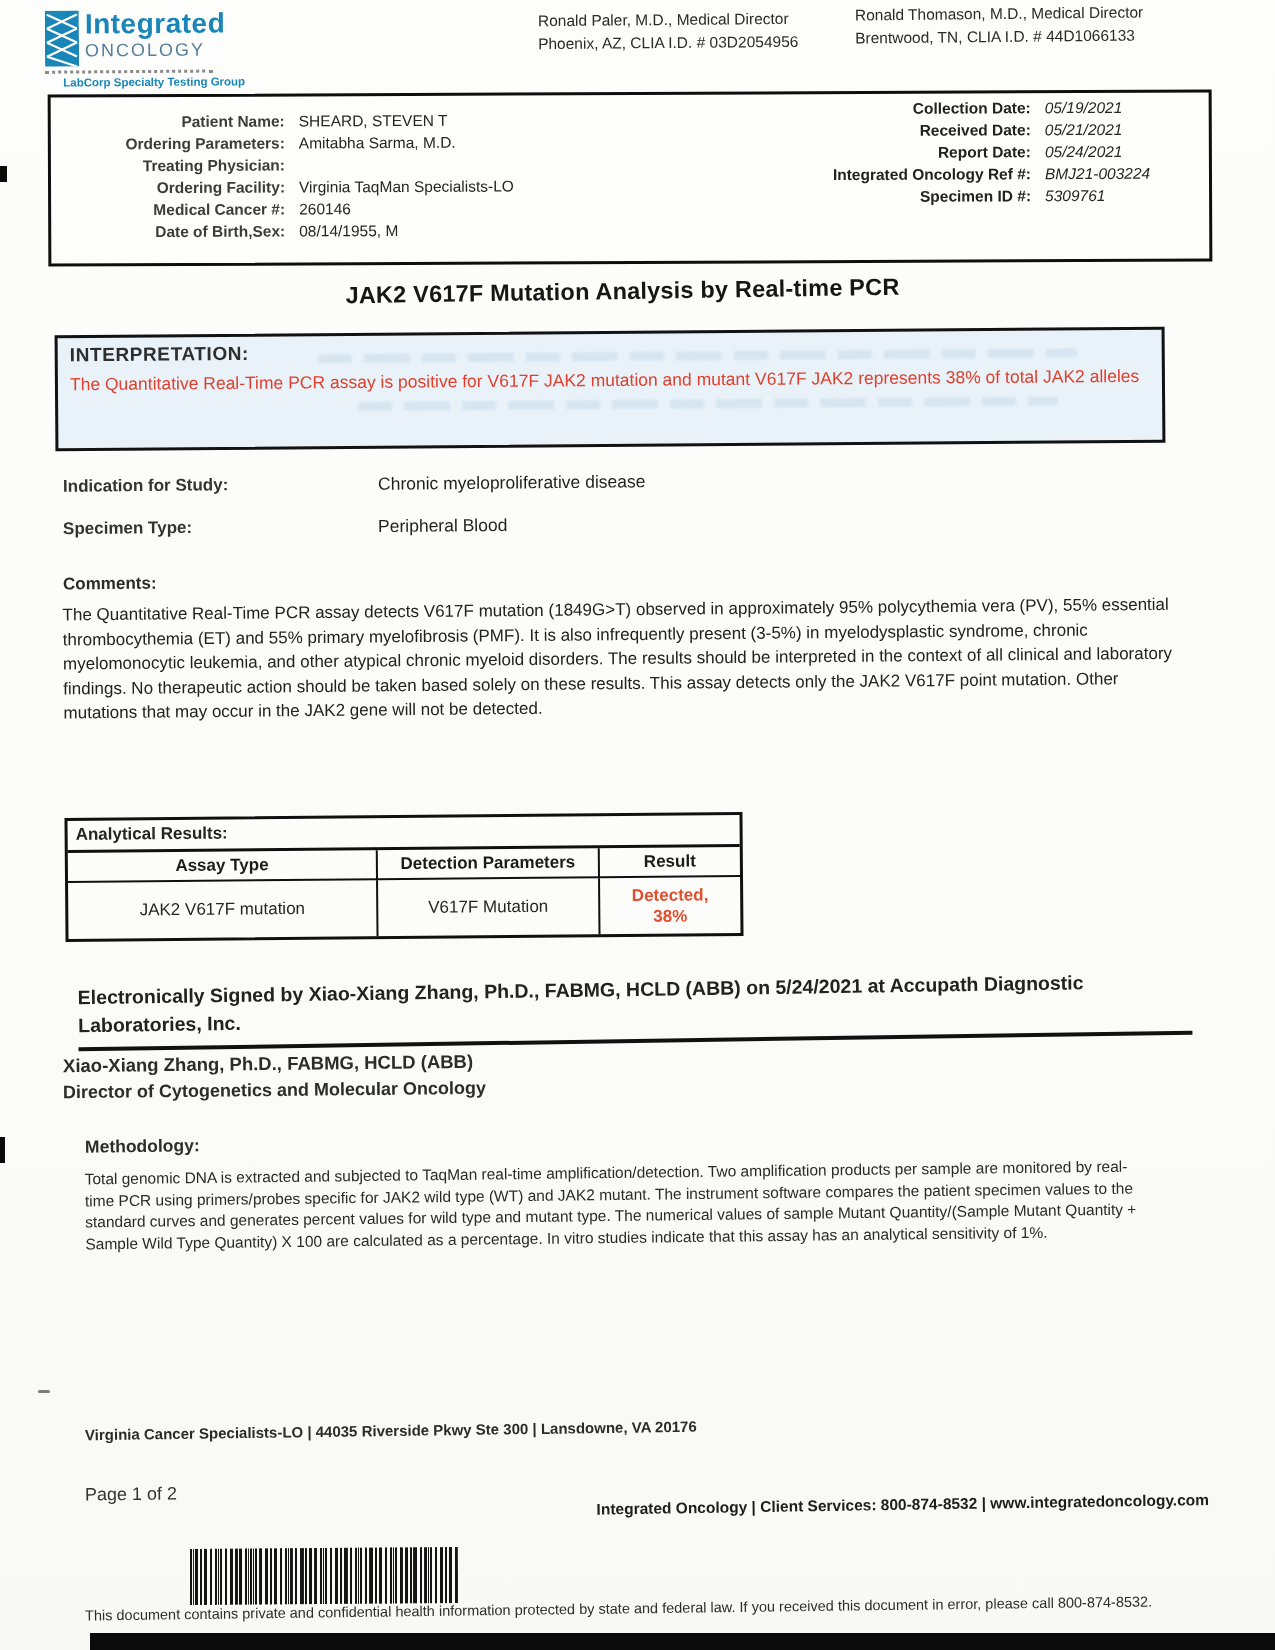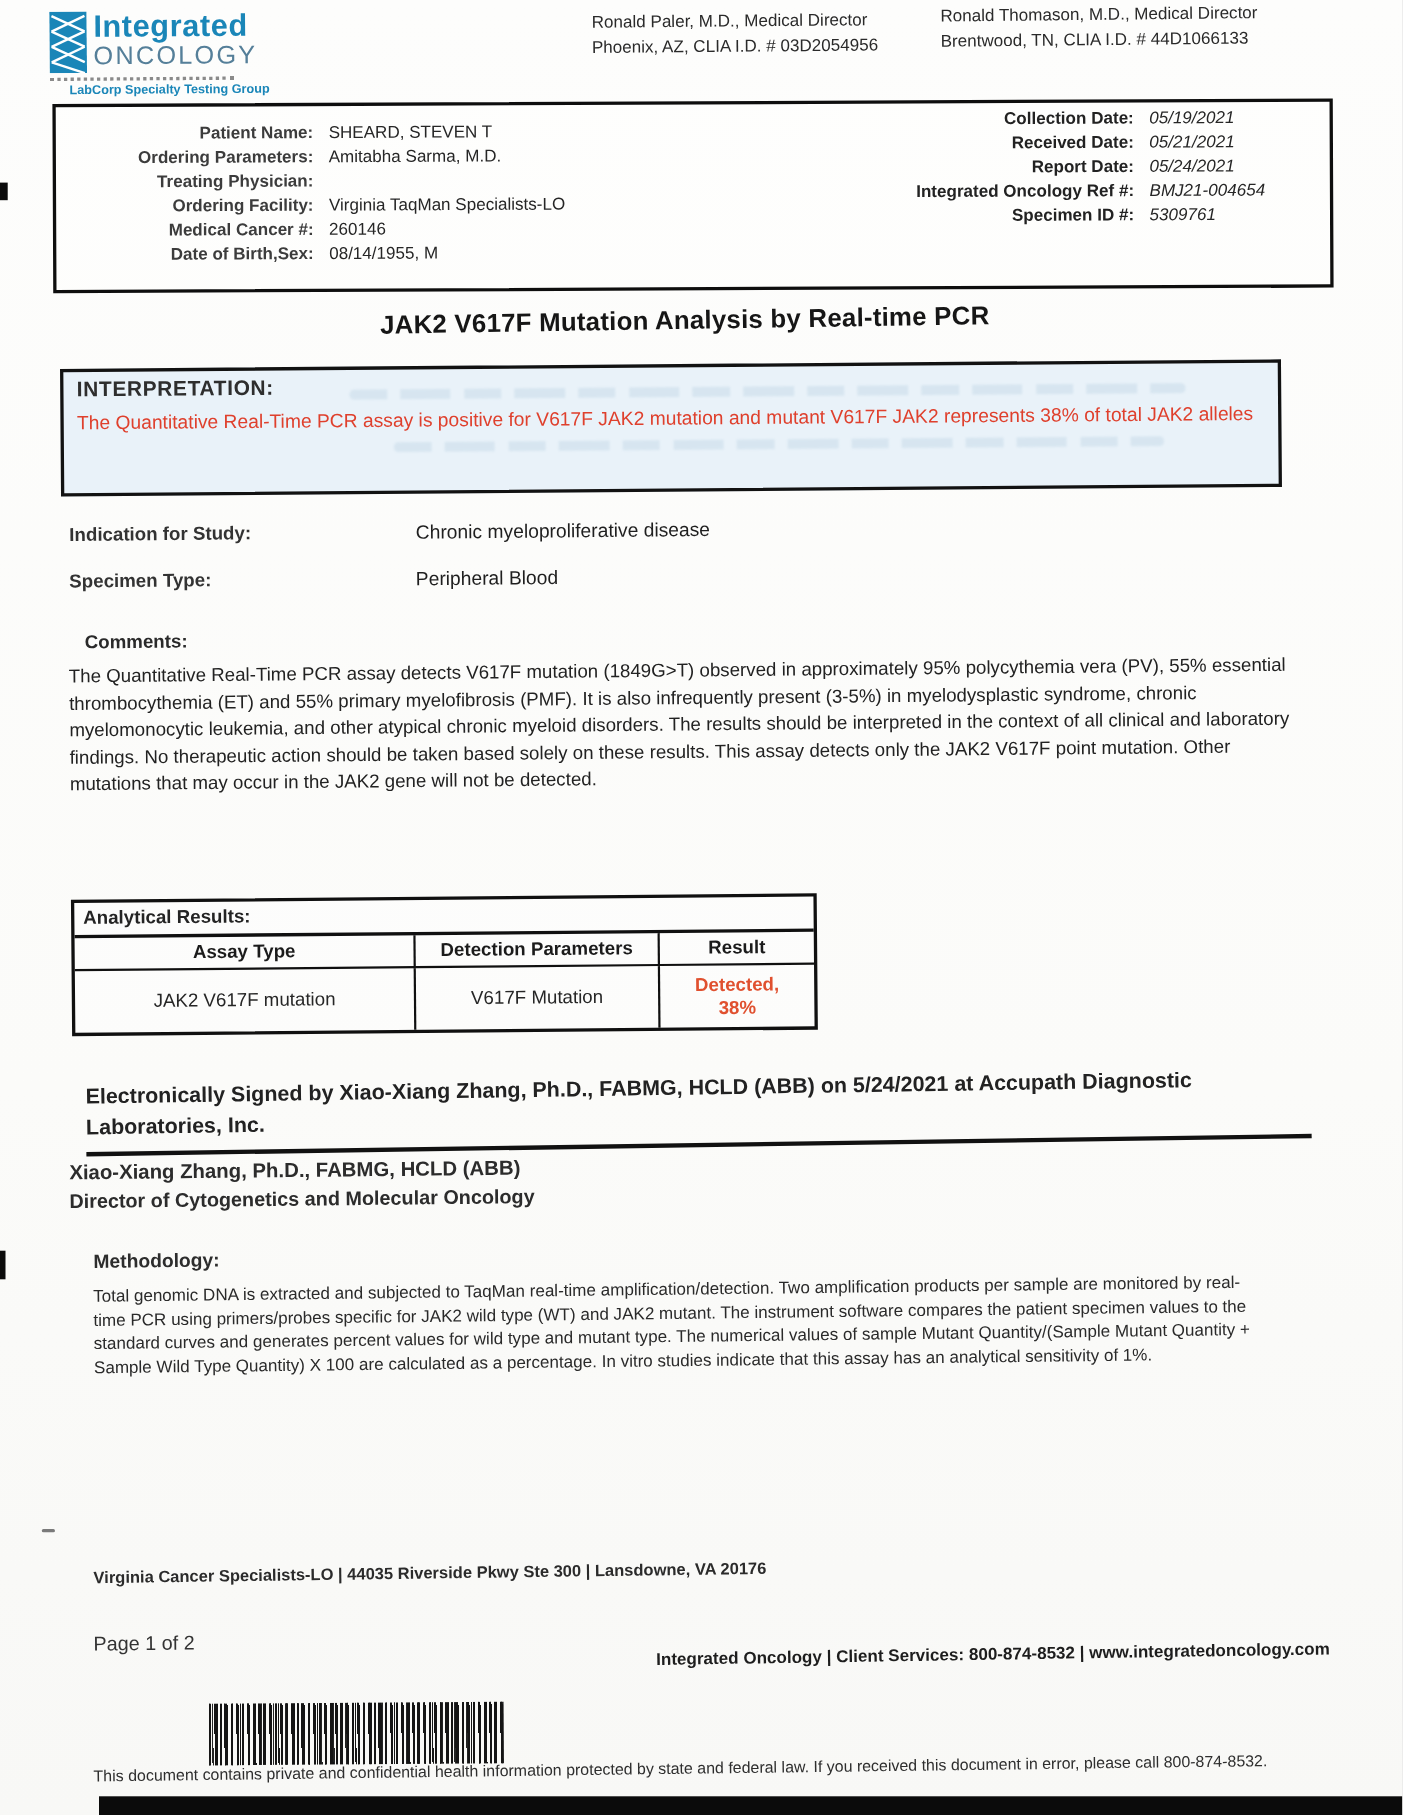--- a/index.html
+++ b/index.html
@@ -6,21 +6,21 @@
   .page{
     position:relative;width:1275px;height:1650px;margin:0 auto;
     background:linear-gradient(180deg,#fdfdfc 0%,#fbfbf9 60%,#f8f8f6 100%);
     overflow:hidden;font-family:"Liberation Sans",sans-serif;color:#1c1c1c;
   }
   
   .logo{position:absolute;left:45px;top:10px;transform:rotate(-0.4deg);}
   .logo-row{display:flex;align-items:flex-start;gap:6px;}
   .logo-icon{display:block;}
   .logo-integrated{font-size:28px;font-weight:bold;color:#1a86b8;letter-spacing:.5px;line-height:28px;}
-  .logo-oncology{font-size:23px;color:#557f99;letter-spacing:2px;line-height:24px;}
+  .logo-oncology{font-size:18px;color:#557f99;letter-spacing:2px;line-height:24px;}
   .logo-dots{width:168px;border-top:3px dotted #8a8a8a;margin:4px 0 3px 0;}
   .logo-tagline{font-size:11.5px;font-weight:bold;color:#1a86b8;margin-left:18px;}
   .director{position:absolute;font-size:15.5px;line-height:23px;color:#2a2a2a;}
   .director.center{left:538px;top:8px;transform:rotate(-0.5deg);}
   .director.right{left:855px;top:2px;transform:rotate(-0.6deg);}
   
   .patient-box{
     position:absolute;left:48px;top:92px;width:1158px;height:166px;
     border:3px solid #0e0e0e;transform:rotate(-0.25deg);background:rgba(255,255,255,.35);
   }
@@ -49,21 +49,21 @@
     background:repeating-linear-gradient(90deg,#6d9cbd 0 34px,transparent 34px 46px,#6d9cbd 46px 92px,transparent 92px 104px);
     height:9px;border-radius:4px;}
   .bleed.b1{left:260px;top:18px;width:760px;}
   .bleed.b2{left:300px;top:66px;width:700px;}
   
   .study-row{position:absolute;display:flex;transform:rotate(-0.55deg);}
   .study-row .lbl{font-size:17px;font-weight:bold;color:#333;width:315px;}
   .study-row .val{font-size:17.5px;color:#1f1f1f;}
   .study-row.indication{left:63px;top:474px;}
   .study-row.specimen{left:63px;top:517px;}
-  .comments-heading{position:absolute;left:77px;top:574px;font-size:17px;font-weight:bold;color:#2a2a2a;transform:rotate(-0.5deg);}
+  .comments-heading{position:absolute;left:63px;top:574px;font-size:17px;font-weight:bold;color:#2a2a2a;transform:rotate(-0.5deg);}
   .comments-text{position:absolute;left:63px;top:598px;width:1128px;font-size:17px;line-height:24.5px;color:#222;transform:rotate(-0.55deg);}
   
   .results-box{position:absolute;left:65px;top:815px;width:672px;border:3px solid #101010;transform:rotate(-0.5deg);background:rgba(255,255,255,.4);}
   .results-heading{font-size:17px;font-weight:bold;padding:4px 8px 5px 8px;border-bottom:3px solid #101010;color:#242424;}
   .results-table{width:100%;border-collapse:collapse;}
   .results-table th{border:2px solid #101010;border-top:none;font-size:17px;font-weight:bold;padding:4px 2px;color:#1b1b1b;}
   .results-table td{border:2px solid #101010;font-size:17px;text-align:center;padding:6px 2px;color:#262626;height:44px;vertical-align:middle;}
   .results-table th:first-child,.results-table td:first-child{border-left:none;}
   .results-table th:last-child,.results-table td:last-child{border-right:none;}
   .results-table tr:last-child td{border-bottom:none;}
@@ -169,21 +169,21 @@
       <div class="prow">
         <span class="lbl">Received Date:</span>
         <span class="val">05/21/2021</span>
       </div>
       <div class="prow">
         <span class="lbl">Report Date:</span>
         <span class="val">05/24/2021</span>
       </div>
       <div class="prow">
         <span class="lbl">Integrated Oncology Ref #:</span>
-        <span class="val">BMJ21-004654</span>
+        <span class="val">BMJ21-003224</span>
       </div>
       <div class="prow">
         <span class="lbl">Specimen ID #:</span>
         <span class="val">5309761</span>
       </div>
     </div>
   </div>
 
   <div class="report-title">JAK2 V617F Mutation Analysis by Real-time PCR</div>
 

